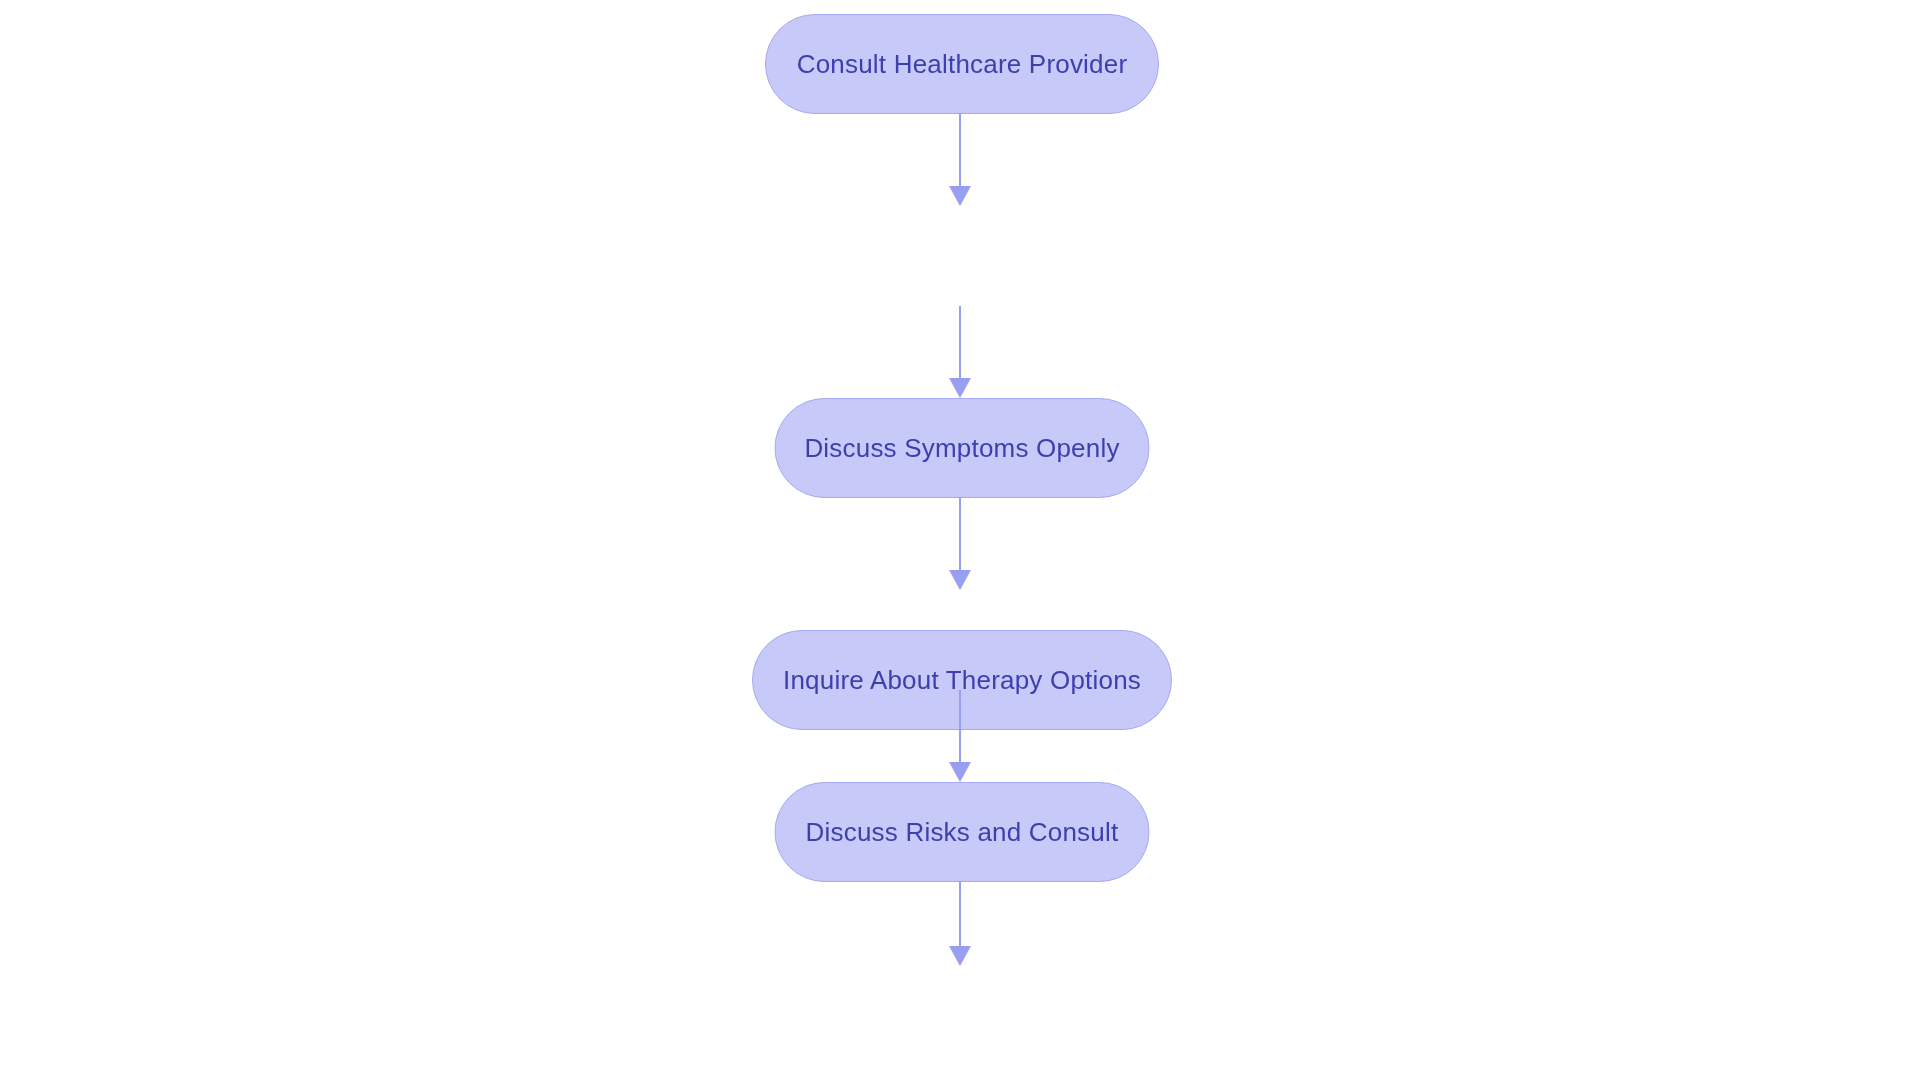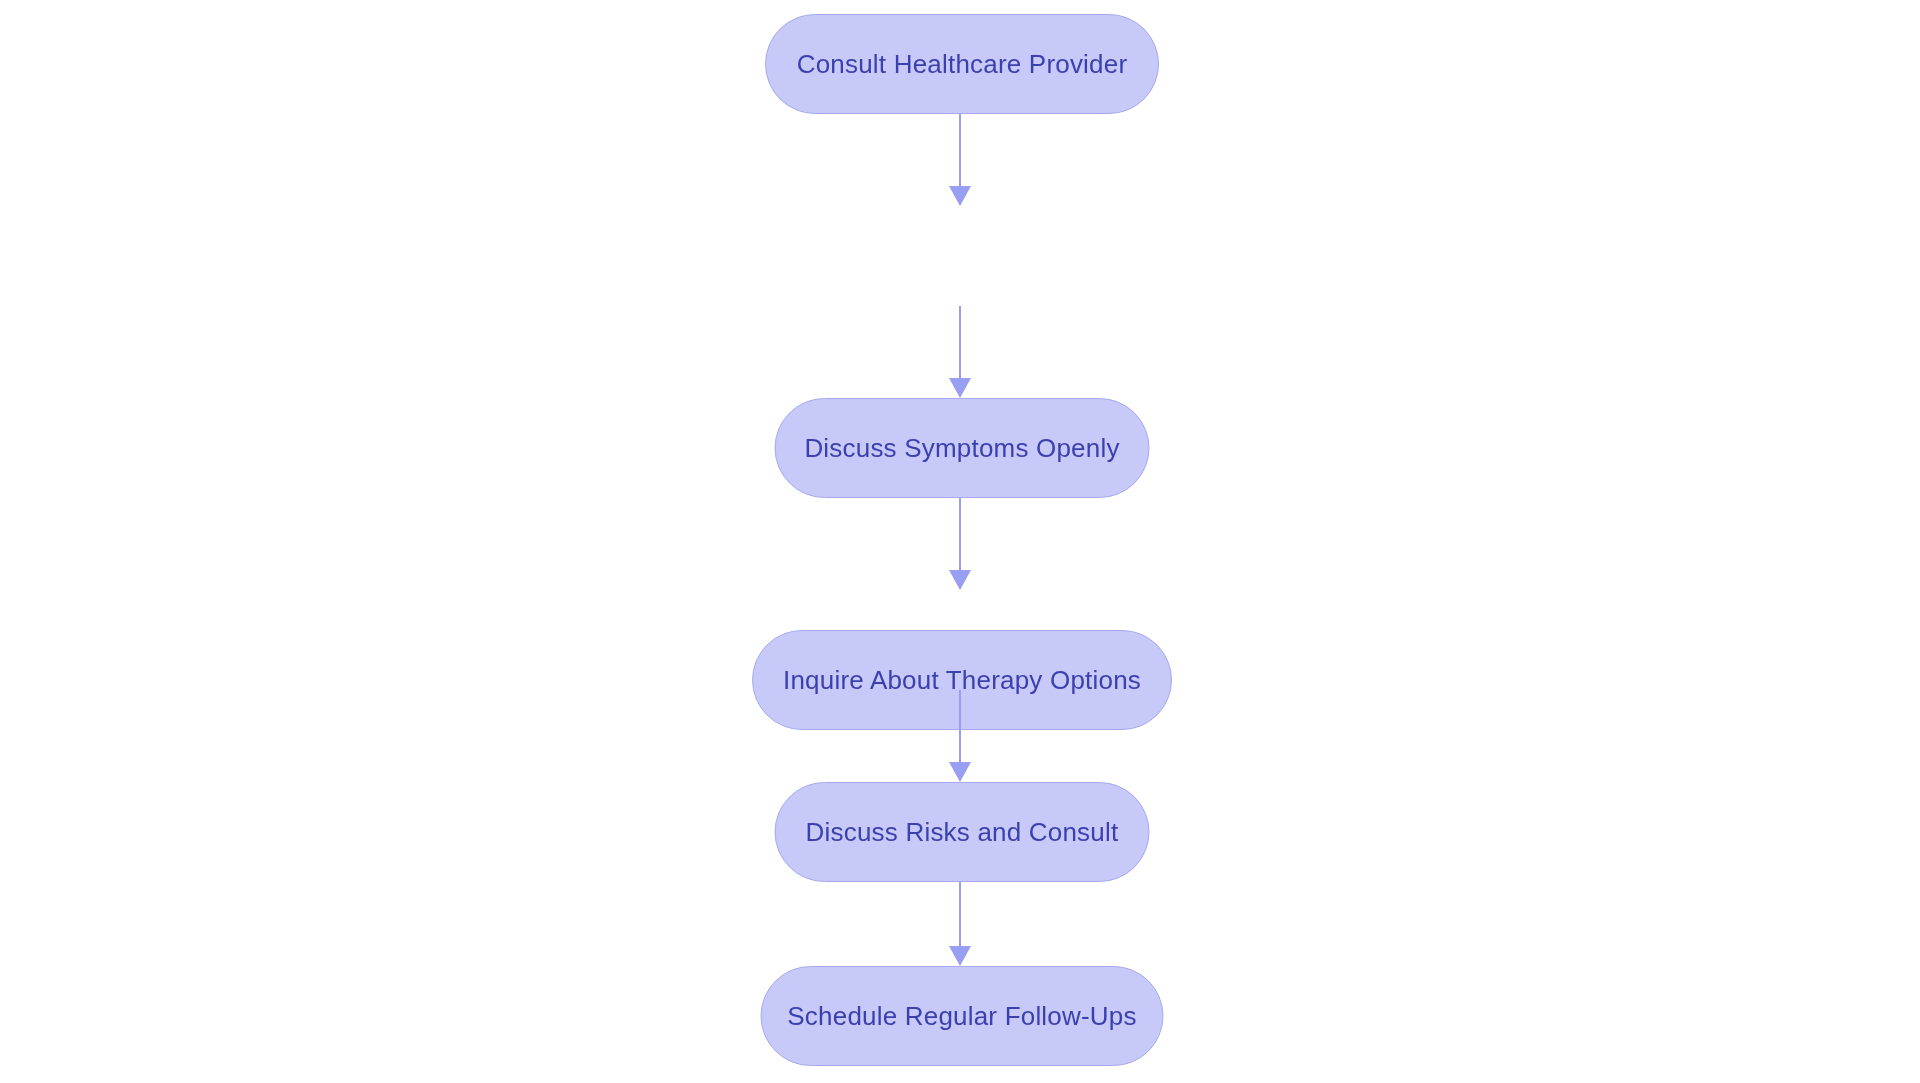--- a/index.html
+++ b/index.html
@@ -108,17 +108,14 @@
 
   <div class="node node-5">
     <span class="node-label">Discuss Risks and Consult</span>
   </div>
 
   <div class="arrow arrow-5">
     <div class="arrow-line"></div>
     <div class="arrow-head"></div>
   </div>
 
-  <div class="node node-6">
-    <span class="node-label">Schedule Regular Follow-Ups</span>
-  </div>
 
 </div>
 
 </body></html>

